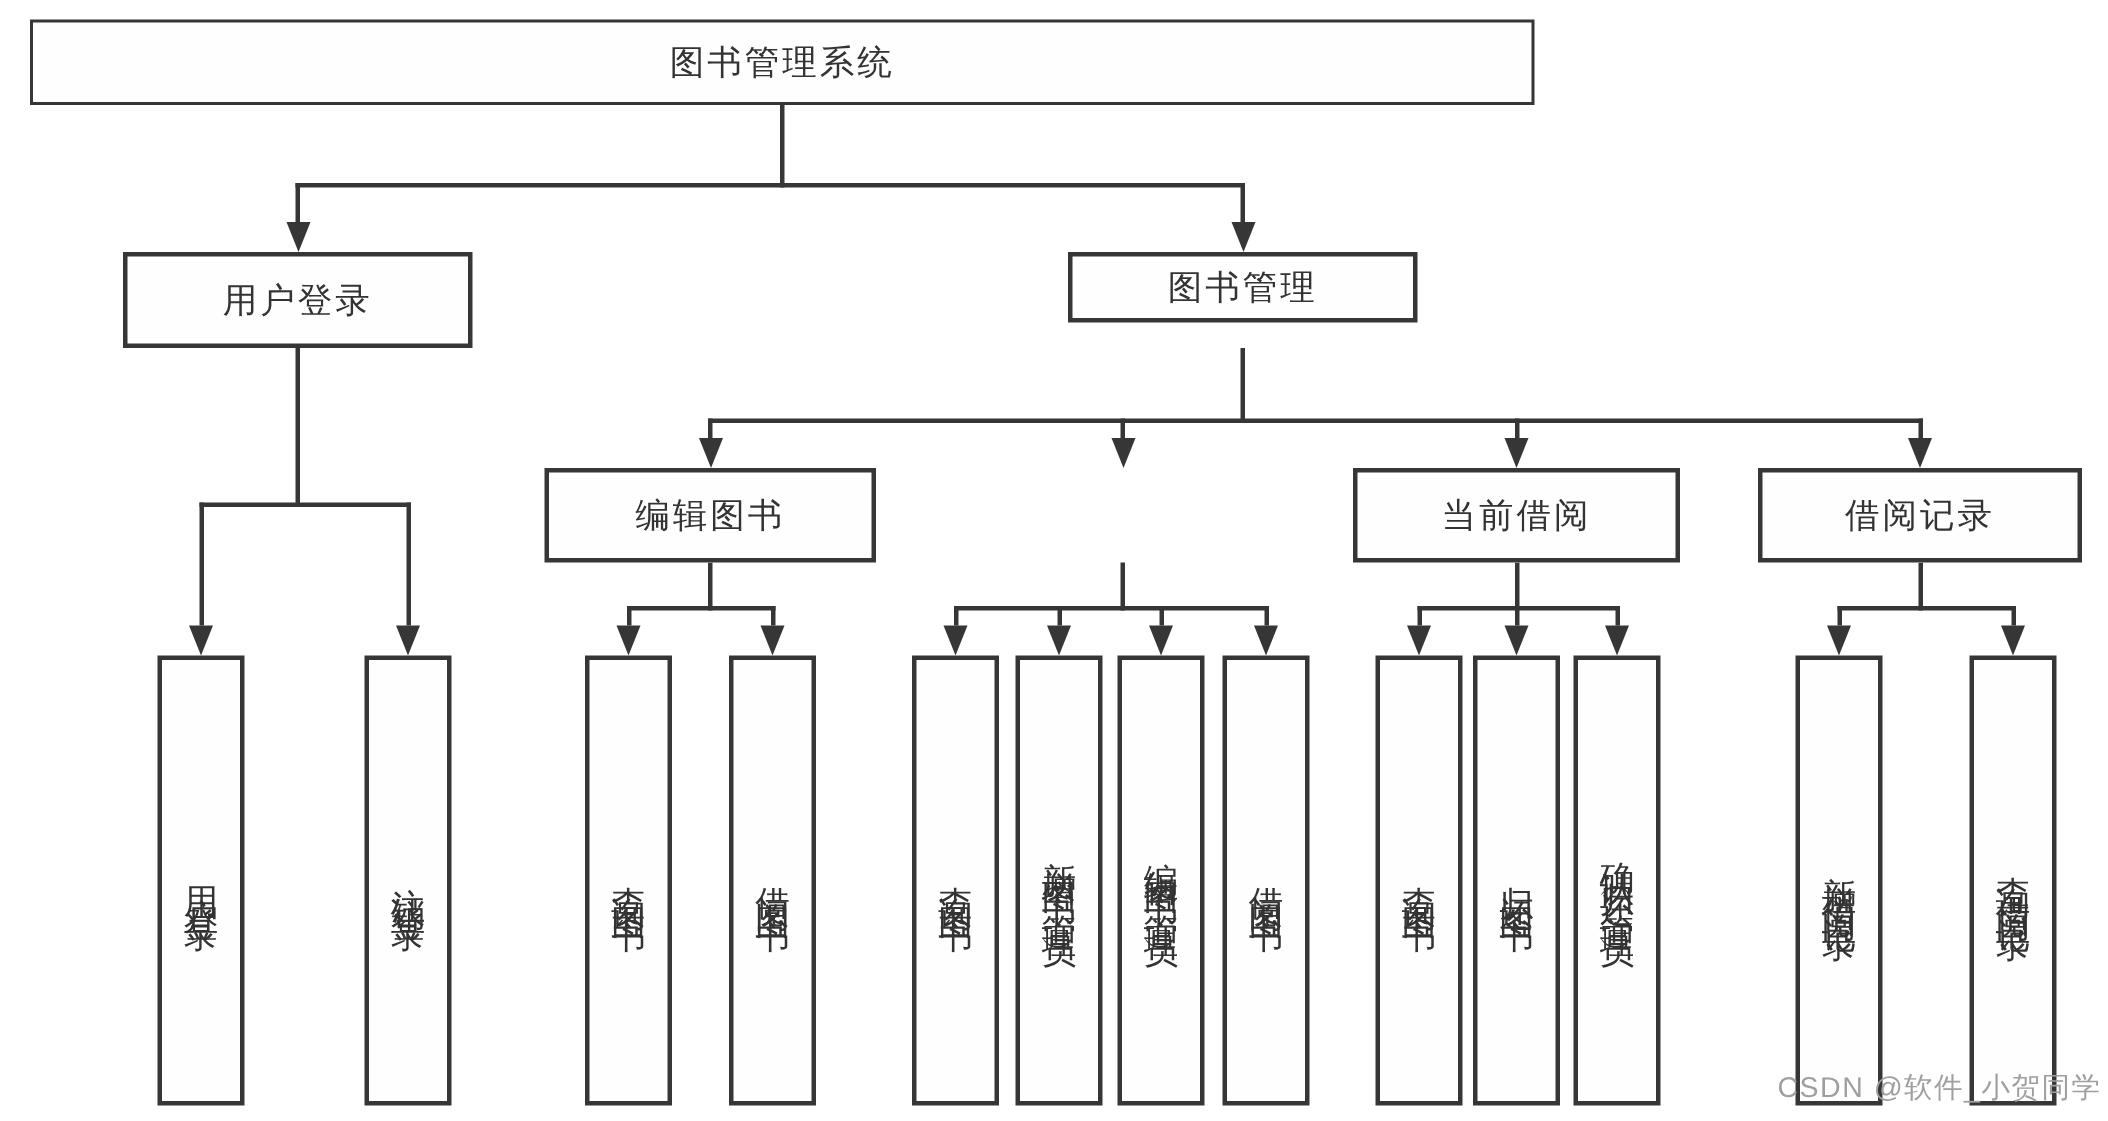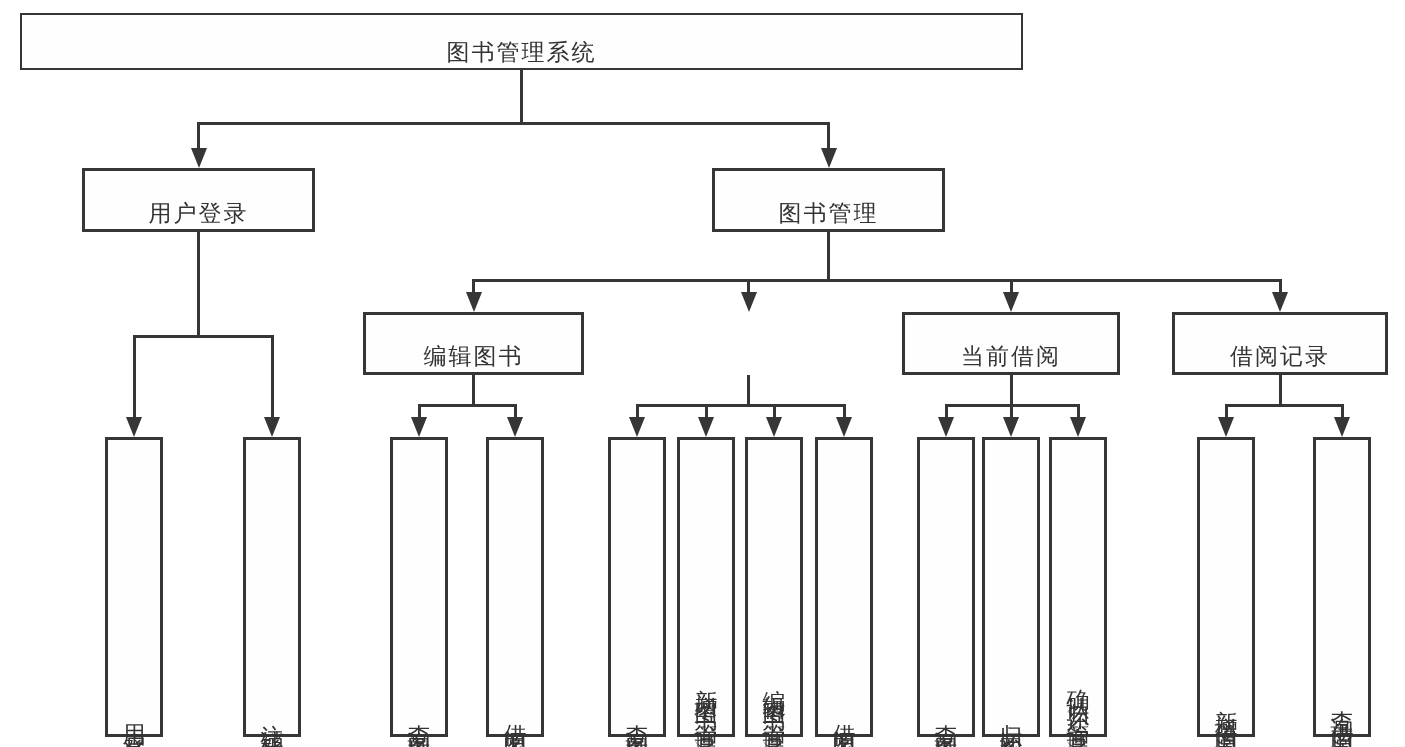--- a/index.html
+++ b/index.html
@@ -8,21 +8,21 @@
     width:1405px; height:747px;
     background:var(--bg,#ffffff);
     font-family:"Liberation Sans","DejaVu Sans",sans-serif;
     overflow:hidden;
   }
   .node {
     position:absolute;
     box-sizing:border-box;
     background:#fefefe;
     border:3px solid var(--line,#363636);
-    display:flex; align-items:flex-end; justify-content:center;
+    display:flex; align-items:center; justify-content:center;
     color:var(--text,#333333);
     z-index:2;
   }
   .node--root { border-width:2px; }
   .label-h {
     font-size:23px;
     letter-spacing:2px;
     white-space:nowrap;
   }
   .label-v {
@@ -52,27 +52,28 @@
     color:var(--wm,#9f9f9f);
     letter-spacing:1px;
     white-space:nowrap;
     z-index:5;
   }
 </style>
 </head>
 <body>
 
 <div class="stage">
+  <div class="watermark">CSDN @软件_小贺同学</div>
 <div class="node node--root" style="left: 20px; top: 13px; width: 1003px; height: 57px;">
       <span class="label-h">图书管理系统</span>
     </div>
     <div class="node" style="left: 82px; top: 168px; width: 233px; height: 64px;">
       <span class="label-h">用户登录</span>
     </div>
-    <div class="node" style="left: 712px; top: 168px; width: 233px; height: 64px;">
+    <div class="node" style="left: 712px; top: 168px; width: 233px; height: 47px;">
       <span class="label-h">图书管理</span>
     </div>
     <div class="node" style="left: 363px; top: 312px; width: 221px; height: 63px;">
       <span class="label-h">编辑图书</span>
     </div>
     <div class="node" style="left: 1172px; top: 312px; width: 216px; height: 63px;">
       <span class="label-h">借阅记录</span>
     </div>
     <div class="node" style="left: 902px; top: 312px; width: 218px; height: 63px;">
       <span class="label-h">当前借阅</span>

